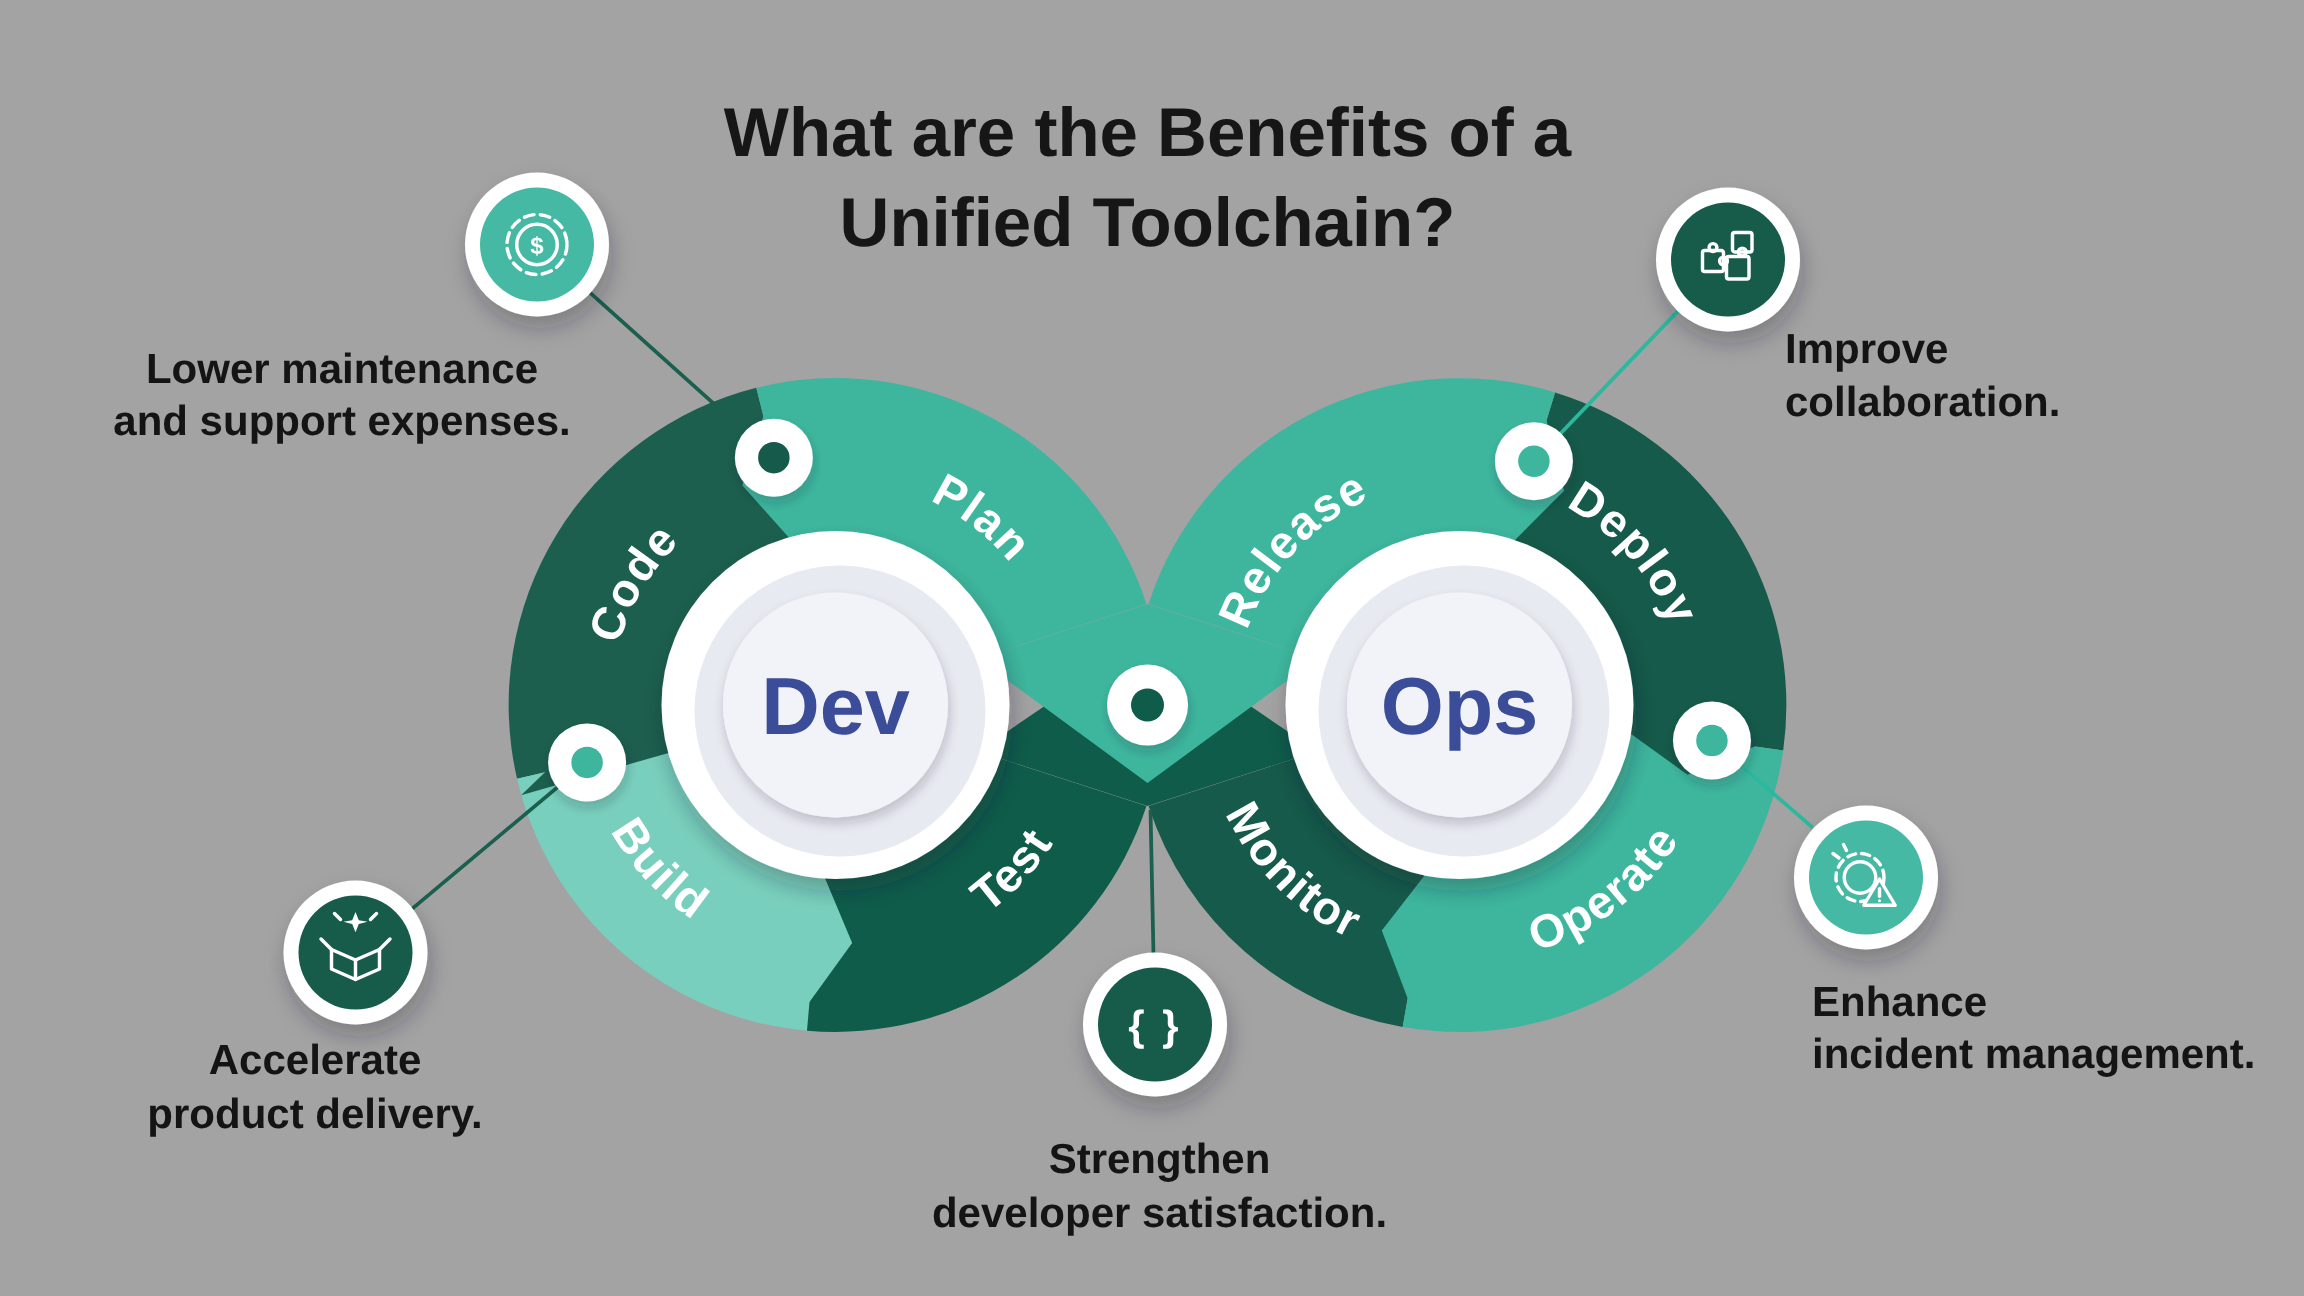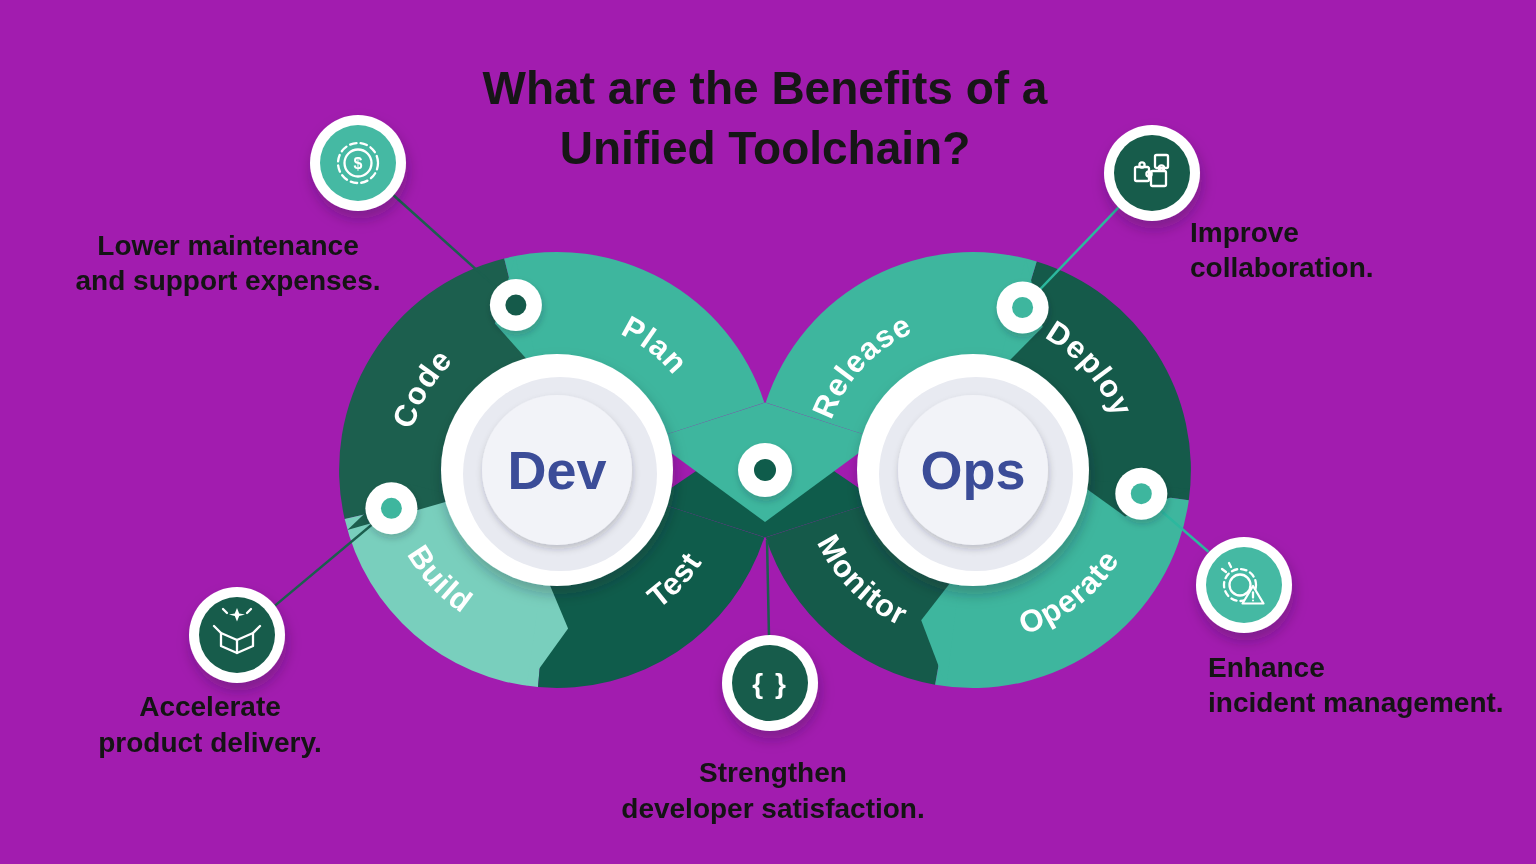--- a/index.html
+++ b/index.html
@@ -1,16 +1,16 @@
 <!DOCTYPE html>
 <html><head>
 <meta charset="utf-8">
 <style>
   html,body{margin:0;padding:0;background:#ffffff;}
-  .stage{position:relative;width:1536px;height:864px;background:#a21caf;overflow:hidden;
+  .stage{position:relative;width:1536px;height:864px;background:#a3a3a3;overflow:hidden;
          font-family:"Liberation Sans","DejaVu Sans",sans-serif;}
   svg{display:block;}
   text{font-family:"Liberation Sans","DejaVu Sans",sans-serif;}
   .seg-label{font-size:31px;font-weight:bold;fill:#ffffff;letter-spacing:1px;}
   .core-label{font-size:54px;font-weight:bold;fill:#3b4c98;}
   .title-line{font-size:46px;font-weight:bold;fill:#161616;}
   .benefit-line{font-size:28px;font-weight:bold;fill:#141414;}
   .icon-stroke{fill:none;stroke:#ffffff;stroke-width:2.3;stroke-linecap:round;stroke-linejoin:round;}
 </style>
 </head>

